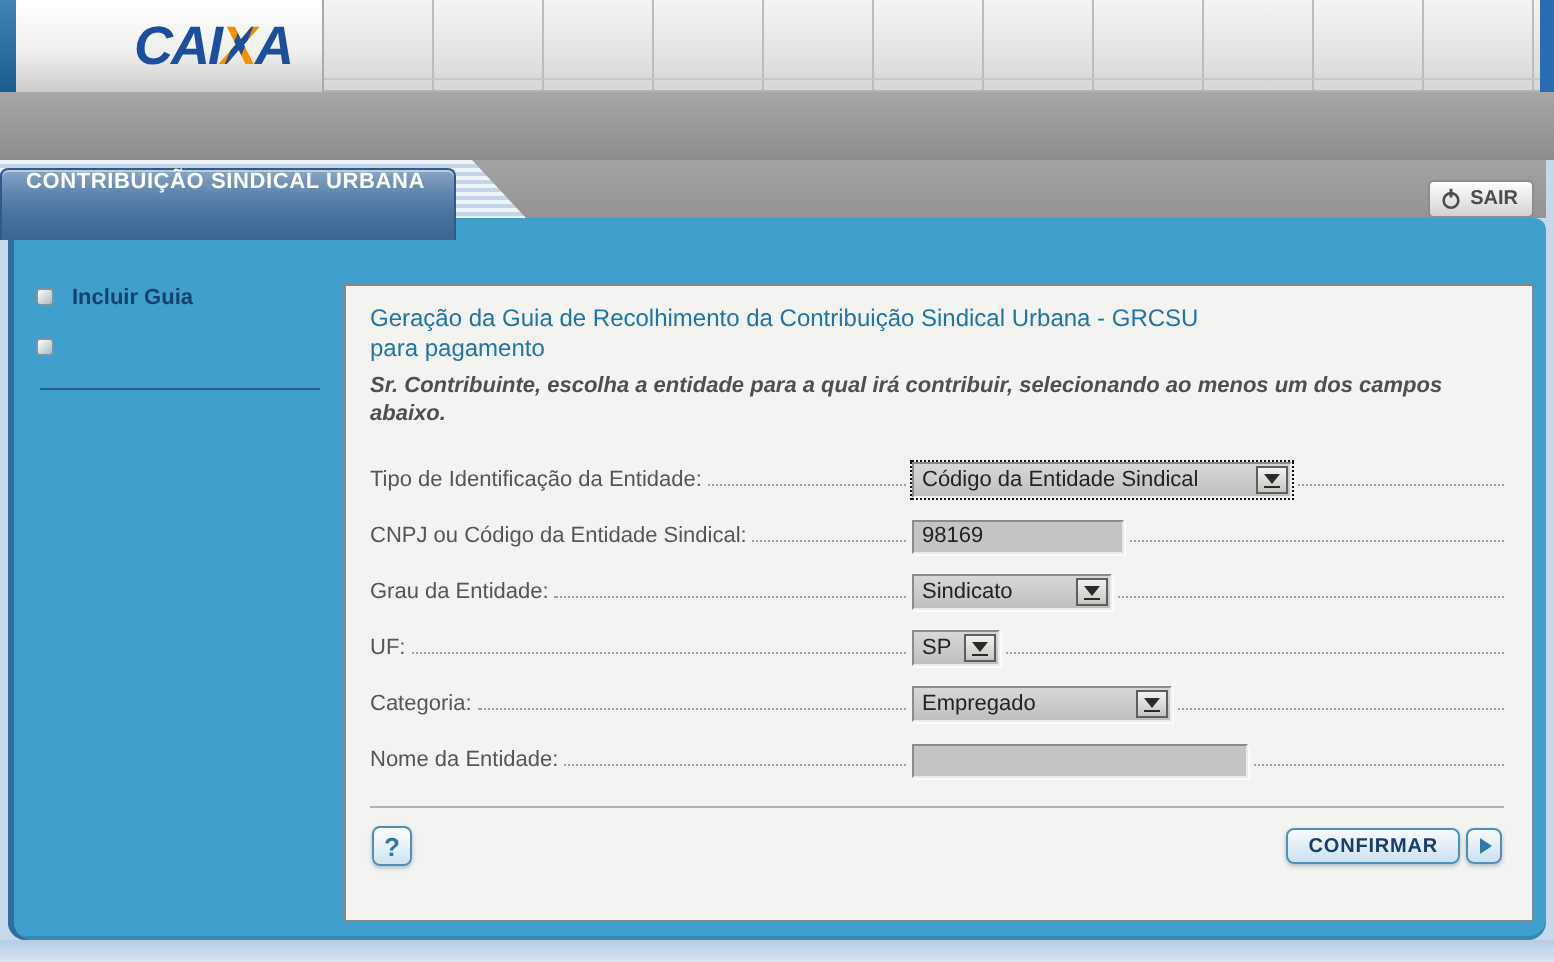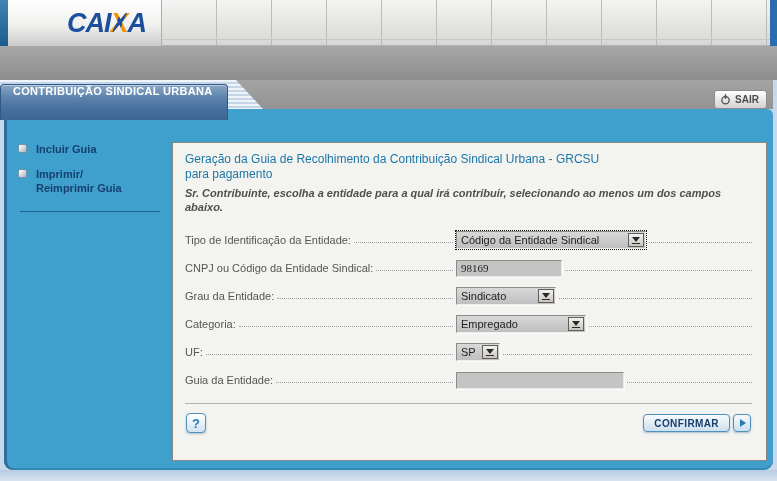--- a/index.html
+++ b/index.html
@@ -67,21 +67,21 @@
   .form-area { margin-top:12px; }
   .frow { display:flex; align-items:center; height:28px; }
   .lwrap { width:271px; flex:none; display:flex; align-items:center; }
   .flabel { color:#555555; font-size:11px; white-space:nowrap; }
   .dots { flex:1; height:0; border-bottom:1px dotted #a0a0a0; margin:0 3px; transform:translateY(2px); }
   .dots.tail { margin-right:0; }
   .selbox { height:18px; flex:none; background:linear-gradient(#d8d8d8,#bfbfbf); border:1px solid #8b8b8b; border-bottom-color:#ededea; border-right-color:#ededea; box-shadow:1px 1px 0 #fbfbf9; display:flex; align-items:center; cursor:default; }
   .selbox .selval { flex:1; font-size:11px; color:#222; padding-left:4px; white-space:nowrap; overflow:hidden; }
   .selbox .dd-btn { height:14px; }
   .selbox.focused { outline:1px dotted #111; outline-offset:0px; }
-  .tinput { height:17px; flex:none; background:#c4c4c4; border:1px solid #8b8b8b; border-bottom-color:#e9e9e6; border-right-color:#e9e9e6; box-shadow:1px 1px 0 #fbfbf9; font-size:11px; color:#222; padding:0 4px; font-family:Liberation Serif, serif; }
+  .tinput { height:17px; flex:none; background:#c4c4c4; border:1px solid #8b8b8b; border-bottom-color:#e9e9e6; border-right-color:#e9e9e6; box-shadow:1px 1px 0 #fbfbf9; font-size:11px; color:#222; padding:0 4px; font-family:Liberation Sans, sans-serif; }
   .sep { margin-top:9px; border-top:1px solid #b2b2b2; }
   .footer-row { margin-top:9px; display:flex; align-items:center; justify-content:space-between; padding:0 1px; }
   .help-btn { width:20px; height:20px; border-radius:4px; border:1px solid #4e8fbc; background:linear-gradient(#ffffff,#cfe3f1); color:#2d79ab; font-size:13px; font-weight:bold; display:flex; align-items:center; justify-content:center; cursor:pointer; box-shadow:0 1px 2px rgba(40,90,130,.35); }
   .confirm-group { display:flex; align-items:center; gap:3px; }
   .confirm-btn { height:18px; padding:0 10px; border-radius:4px; border:1px solid #4e8fbc; background:linear-gradient(#f7fafd,#cce0ef); color:#173d6d; font-size:10px; font-weight:bold; letter-spacing:.4px; display:flex; align-items:center; cursor:pointer; box-shadow:0 1px 2px rgba(40,90,130,.35); }
   .confirm-arrow-btn { width:18px; height:18px; border-radius:4px; border:1px solid #4e8fbc; background:linear-gradient(#f7fafd,#cce0ef); display:flex; align-items:center; justify-content:center; cursor:pointer; box-shadow:0 1px 2px rgba(40,90,130,.35); }
   .tri-right-b { width:0; height:0; border-top:4px solid transparent; border-bottom:4px solid transparent; border-left:6px solid #2d79ab; margin-left:1px; }
 </style>
 </head>
 <body>
@@ -144,22 +144,20 @@
   <div class="main-blue"></div>
   <div class="bottom-strip"></div>
 
   <div class="sidebar">
     <div class="side-item">
       <span class="bullet"></span>
       <span class="side-label">Incluir Guia</span>
     </div>
     <div class="side-item">
       <span class="bullet"></span>
-      <span class="side-label">Imprimir/
-Reimprimir Guia</span>
     </div>
     <div class="side-divider"></div>
   </div>
 
   <div class="white-panel">
     <div class="page-title">
       <div>Geração da Guia de Recolhimento da Contribuição Sindical Urbana - GRCSU</div>
       <div>para pagamento</div>
     </div>
     <div class="instruction">Sr. Contribuinte, escolha a entidade para a qual irá contribuir, selecionando ao menos um dos campos abaixo.</div>
@@ -200,51 +198,51 @@
           <span class="dd-btn">
               <span class="tri"></span>
               <span class="tbar"></span>
             </span>
         </div>
         <span class="dots tail"></span>
       </div>
 
       <div class="frow">
         <div class="lwrap">
+          <span class="flabel">UF:</span>
+          <span class="dots"></span>
+        </div>
+        <div class="selbox" style="width:44px">
+          <span class="selval">SP</span>
+          <span class="dd-btn">
+              <span class="tri"></span>
+              <span class="tbar"></span>
+            </span>
+        </div>
+        <span class="dots tail"></span>
+      </div>
+
+      <div class="frow">
+        <div class="lwrap">
           <span class="flabel">Categoria:</span>
           <span class="dots"></span>
         </div>
         <div class="selbox" style="width:130px">
           <span class="selval">Empregado</span>
           <span class="dd-btn">
               <span class="tri"></span>
               <span class="tbar"></span>
             </span>
         </div>
         <span class="dots tail"></span>
       </div>
 
       <div class="frow">
         <div class="lwrap">
-          <span class="flabel">UF:</span>
-          <span class="dots"></span>
-        </div>
-        <div class="selbox" style="width:44px">
-          <span class="selval">SP</span>
-          <span class="dd-btn">
-              <span class="tri"></span>
-              <span class="tbar"></span>
-            </span>
-        </div>
-        <span class="dots tail"></span>
-      </div>
-
-      <div class="frow">
-        <div class="lwrap">
-          <span class="flabel">Guia da Entidade:</span>
+          <span class="flabel">Nome da Entidade:</span>
           <span class="dots"></span>
         </div>
         <input class="tinput" style="width: 168px;" value="">
         <span class="dots tail"></span>
       </div>
 
     </div>
 
     <div class="sep"></div>
     <div class="footer-row">

